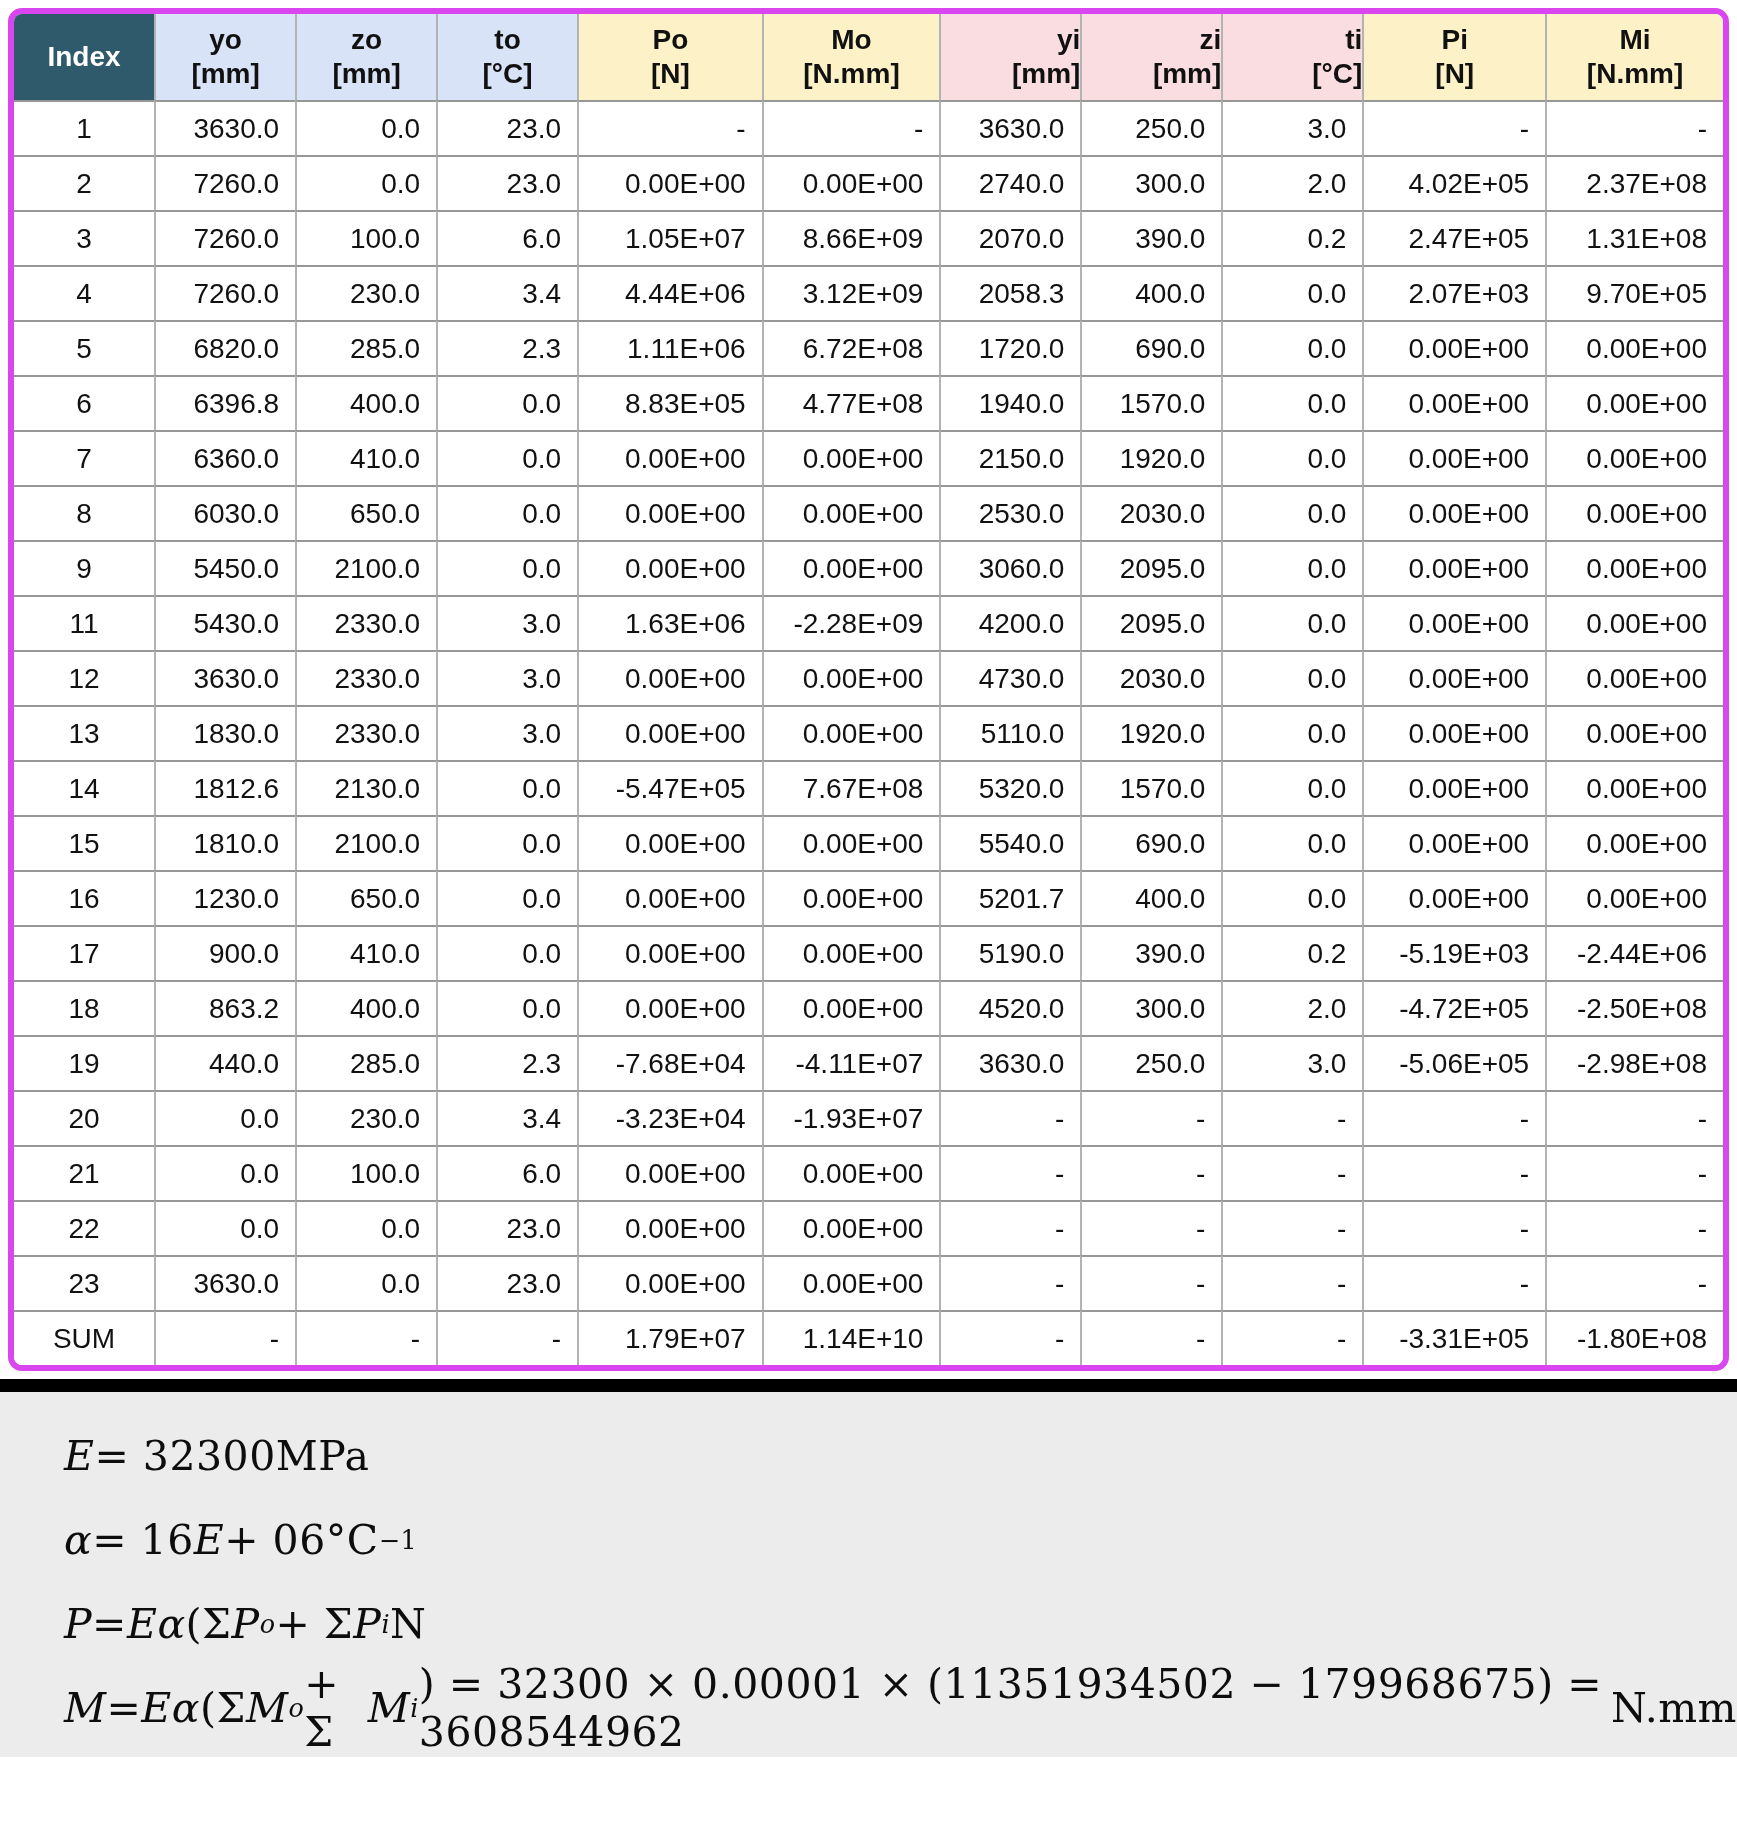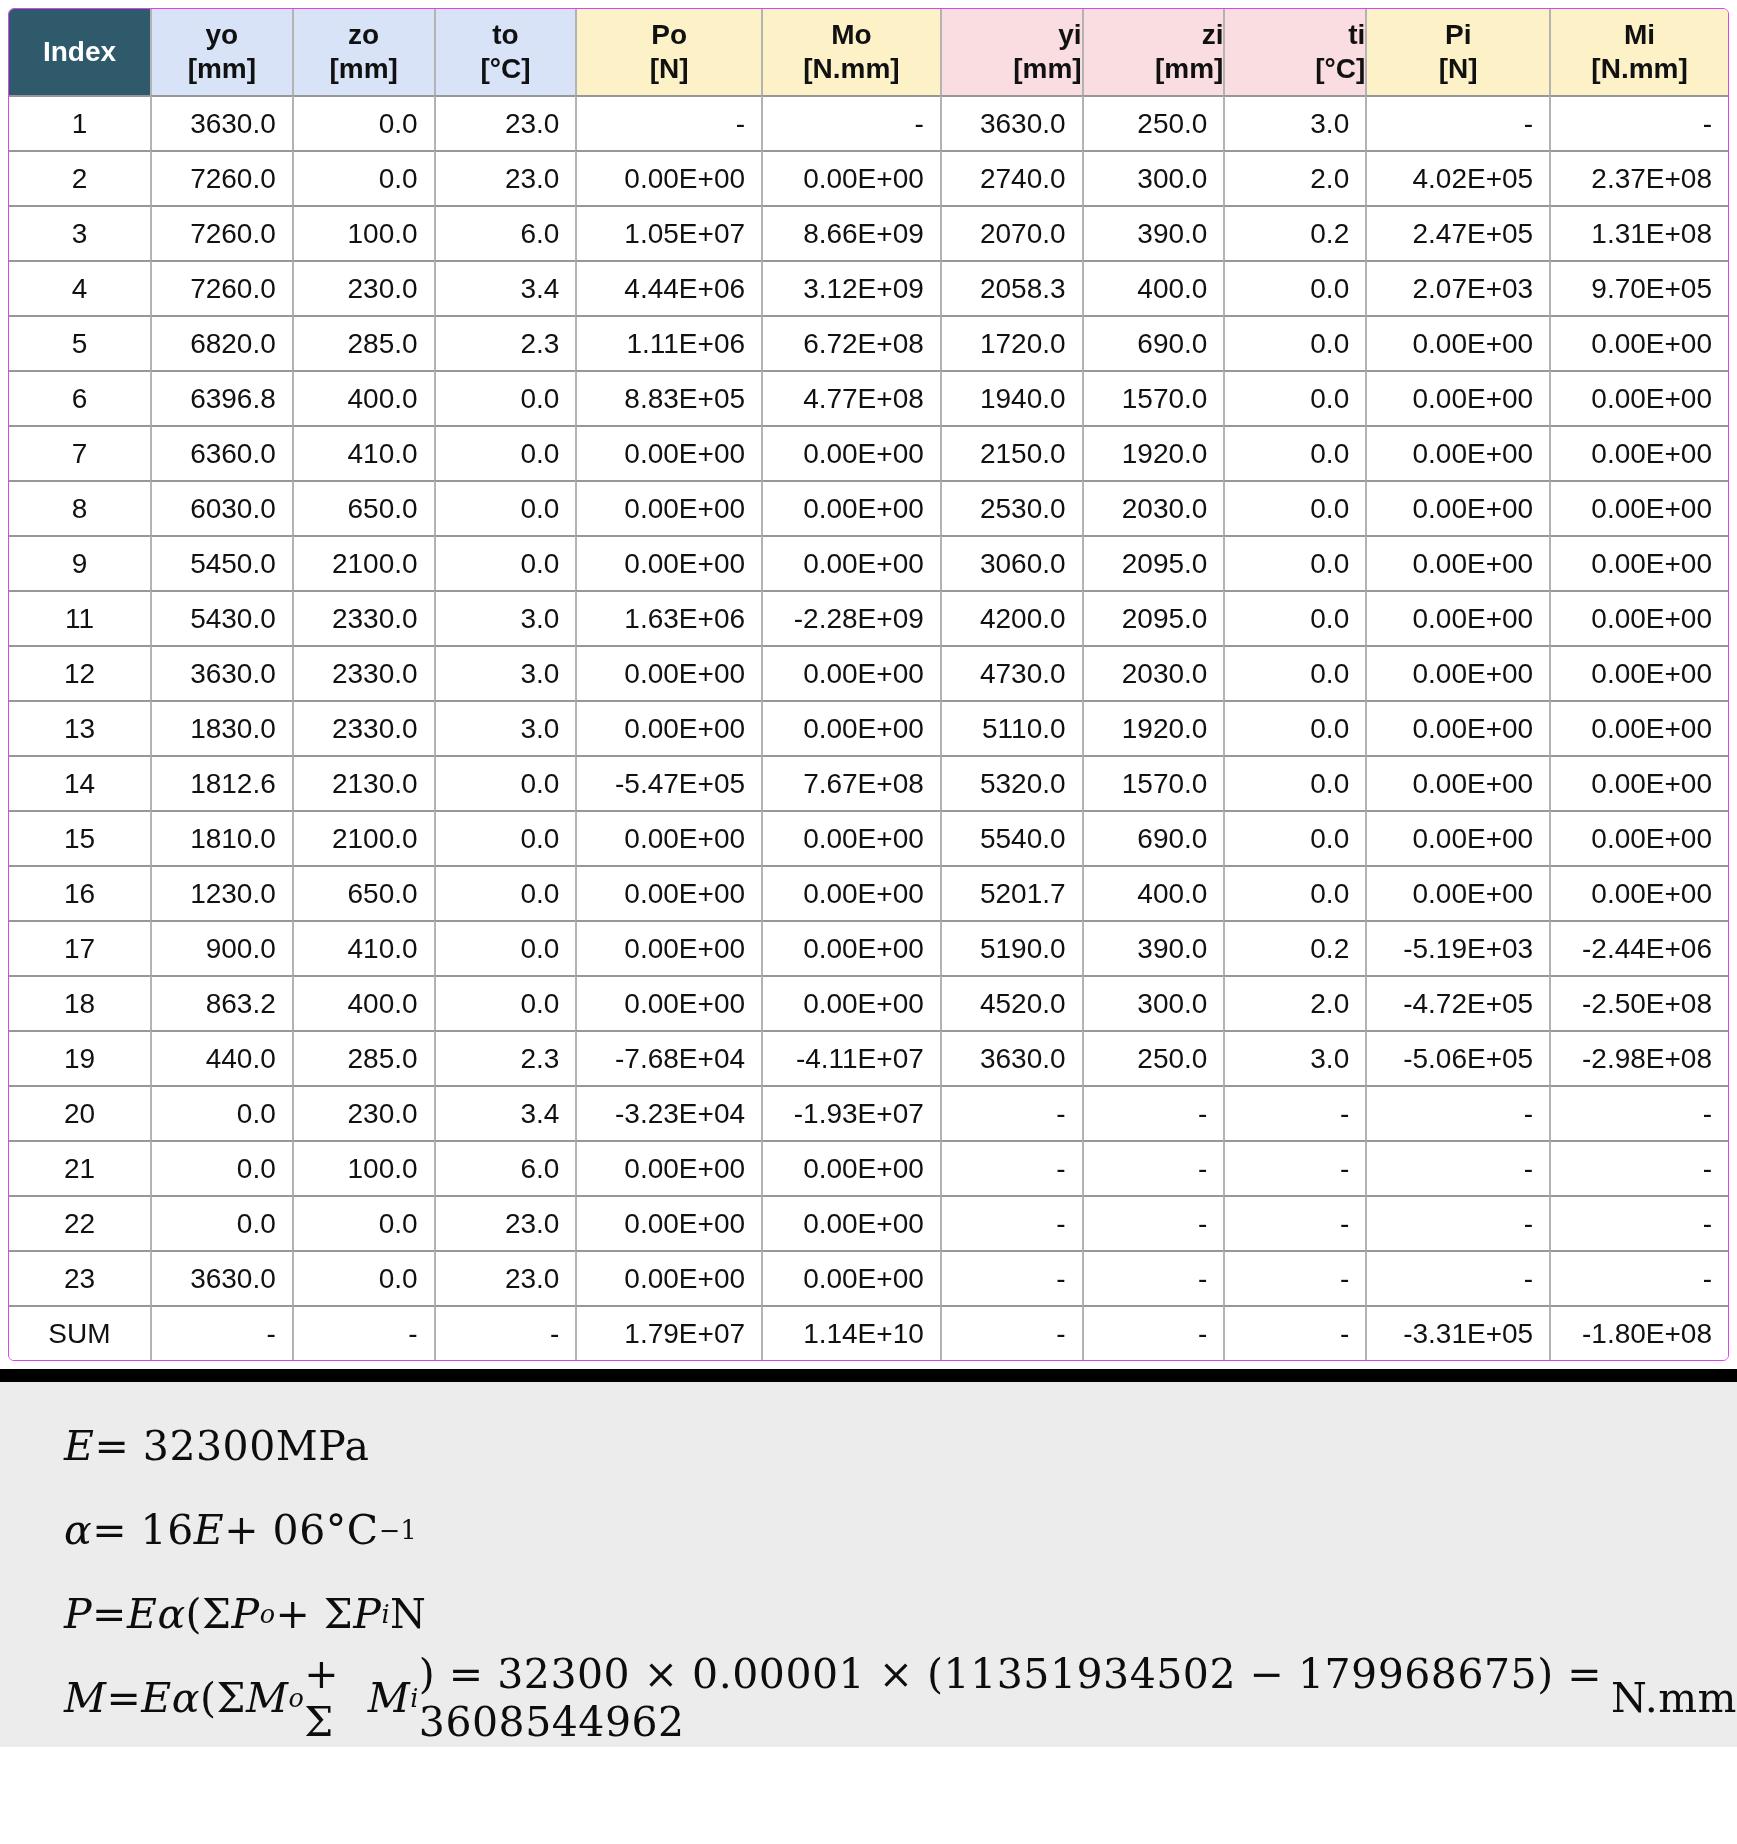--- a/index.html
+++ b/index.html
@@ -16,22 +16,22 @@
   html, body { background: #ffffff; }
   body {
     width: 1737px;
     height: 1844px;
     font-family: "Liberation Sans", sans-serif;
     color: #111;
     overflow: hidden;
   }
   .table-wrap {
     margin: 8px 8px 0 8px;
-    border: 1px solid #d946ef;
-    border-radius: 6px;
+    border: 6px solid #d946ef;
+    border-radius: 14px;
     overflow: hidden;
     background: #fff;
   }
   table {
     width: 100%;
     border-collapse: separate;
     border-spacing: 0;
     table-layout: fixed;
     font-size: 28px;
   }

